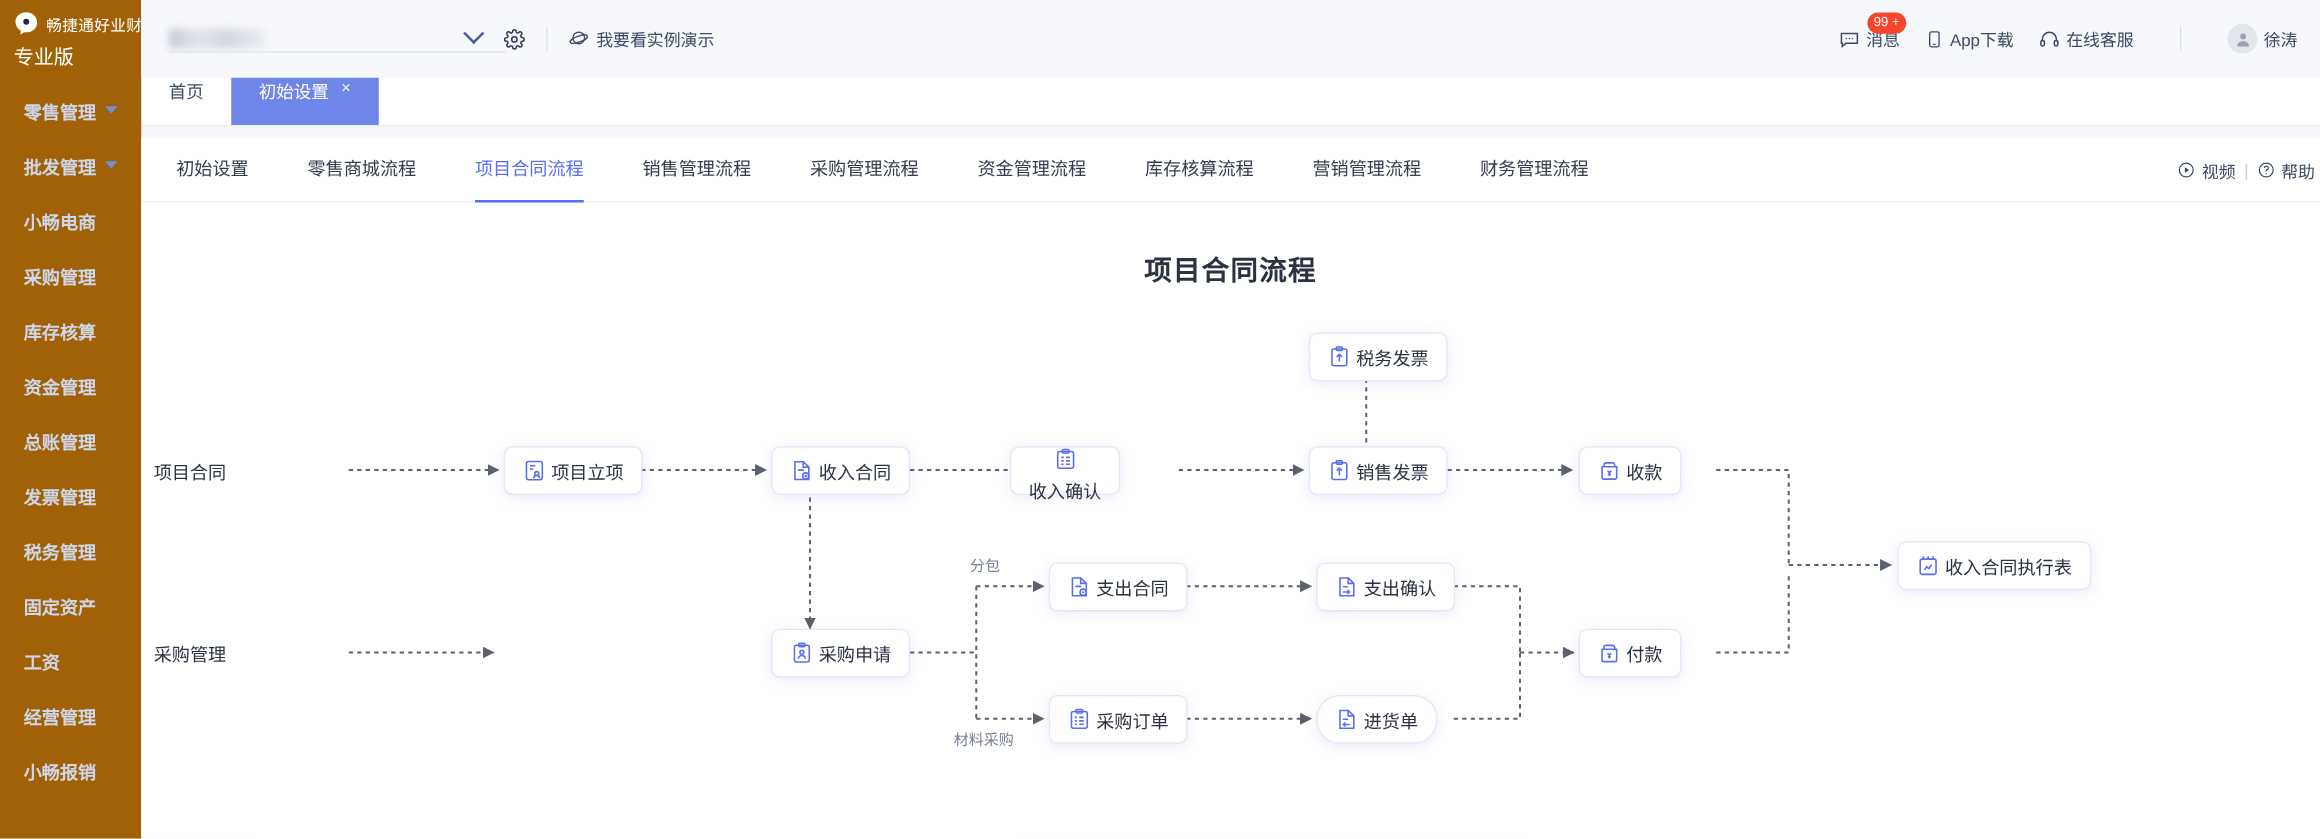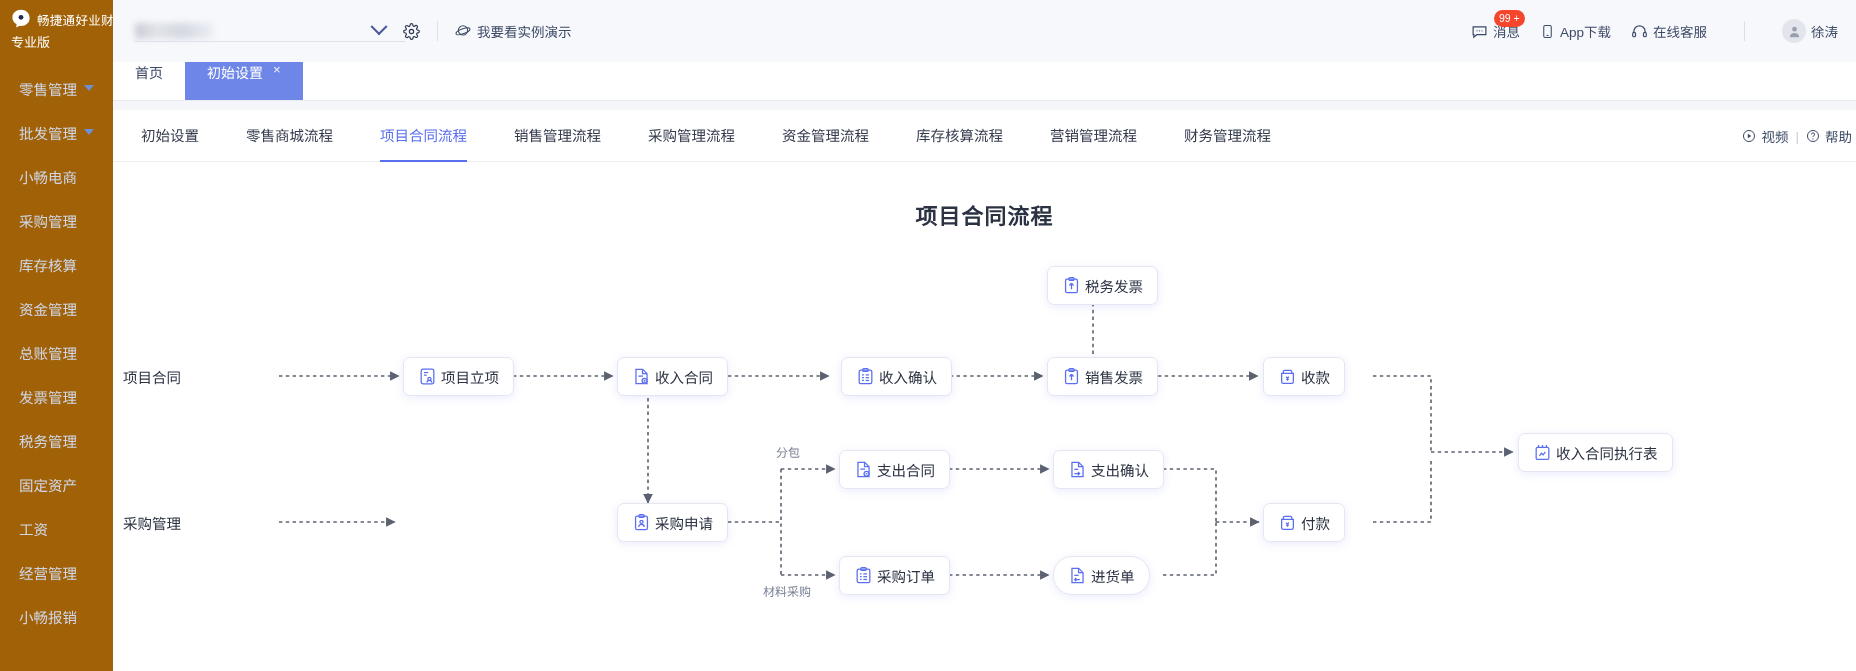--- a/index.html
+++ b/index.html
@@ -12,25 +12,25 @@
 
   
   .sidebar {
     width: 113px; height: 671px; background: #a16207; flex: 0 0 113px;
     position: relative; overflow: hidden;
   }
   .logo-wrap { height: 62px; padding: 8px 0 0 10px; position: relative; }
   .logo-row { display: flex; align-items: center; gap: 5px; }
   .logo-mark { width: 22px; height: 22px; flex: 0 0 22px; }
   .logo-text { color: #ffffff; font-size: 12.5px; letter-spacing: .3px; white-space: nowrap; }
-  .logo-sub { color: #ffffff; font-size: 13px; margin-top: 2px; margin-left: 1px; }
+  .logo-sub { color: #ffffff; font-size: 16px; margin-top: 2px; margin-left: 1px; }
   .nav-list { padding-top: 4px; }
   .nav-item {
     height: 44px; display: flex; align-items: center; padding-left: 19px;
-    color: #cfd6ea; font-size: 14.5px; cursor: pointer; white-space: nowrap;
+    color: #cfd6ea; font-size: 14.5px; cursor: pointer; white-space: nowrap; font-weight: bold;
   }
   .caret {
     margin-left: 7px; width: 0; height: 0;
     border-left: 5px solid transparent; border-right: 5px solid transparent;
     border-top: 6px solid #6f8fd6;
   }
 
   
   .main { flex: 1; height: 671px; display: flex; flex-direction: column; background: #f5f6fa; min-width: 0; }
 
@@ -361,21 +361,21 @@
           <svg class="ic" viewBox="0 0 24 24" fill="none" stroke="#5a6ff0" stroke-width="1.6">
             <path d="M5 3h8.5L19 8.4V21H5z"></path>
               <path d="M13.3 3v5.5H19"></path>
             <line x1="8" y1="11.5" x2="14" y2="11.5"></line>
             <circle cx="15.8" cy="17.4" r="3.1" fill="#fff"></circle>
               <path d="M14.6 17.4h2.4M15.8 16.2v2.4"></path>
           </svg>
           <span>收入合同</span>
         </div>
 
-        <div class="node" style="left:728px; top:127px;">
+        <div class="node" style="left:695px; top:127px;flex-direction:column;">
           <svg class="ic" viewBox="0 0 24 24" fill="none" stroke="#5a6ff0" stroke-width="1.6">
             <rect x="4" y="4" width="16" height="17" rx="2"></rect>
             <rect x="8.6" y="2" width="6.8" height="3.6" rx="1.2"></rect>
             <line x1="7.6" y1="10" x2="10" y2="10"></line>
               <line x1="12.2" y1="10" x2="16.4" y2="10"></line>
             <line x1="7.6" y1="13.5" x2="10" y2="13.5"></line>
               <line x1="12.2" y1="13.5" x2="16.4" y2="13.5"></line>
             <line x1="7.6" y1="17" x2="10" y2="17"></line>
               <line x1="12.2" y1="17" x2="16.4" y2="17"></line>
           </svg>

